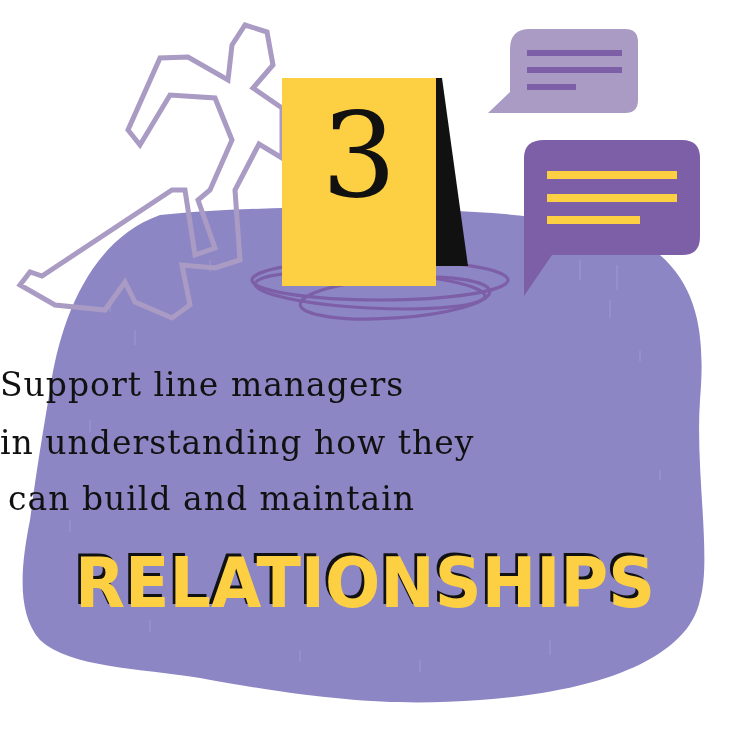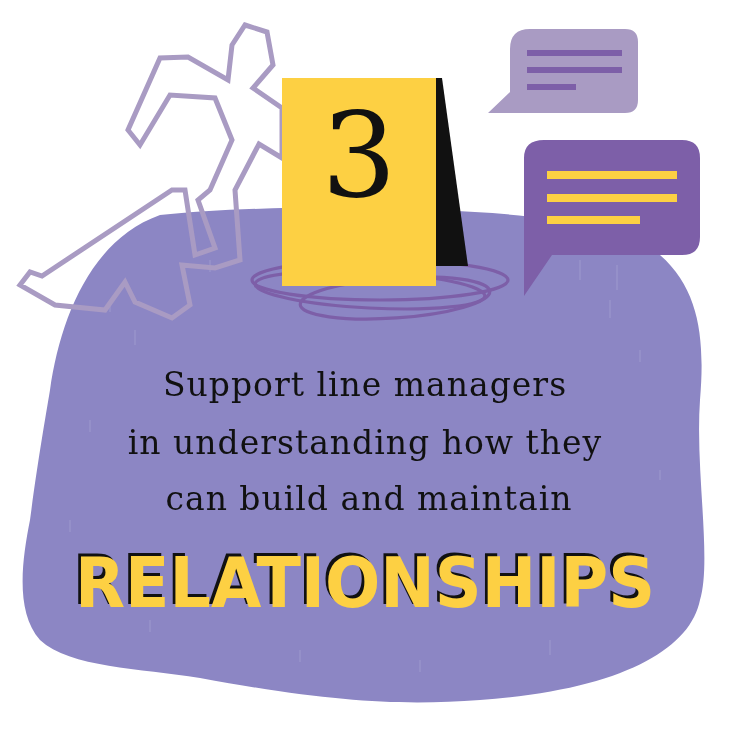--- a/index.html
+++ b/index.html
@@ -1,20 +1,20 @@
 <!DOCTYPE html>
 <html><head>
 <meta charset="utf-8">
 <style>
   html, body { margin: 0; padding: 0; background: #ffffff; }
   body { width: 730px; height: 730px; position: relative; overflow: hidden; }
   .stage { position: absolute; left: 0; top: 0; width: 730px; height: 730px; }
   svg.art { position: absolute; left: 0; top: 0; width: 730px; height: 730px; }
   .tagline {
-    position: absolute; left: 0; width: 730px; text-align: center;
+    position: absolute; left: 0; width: 730px; text-align: left;
     font-family: "DejaVu Serif", serif; color: #111111;
     font-size: 33px; letter-spacing: 1px; line-height: 1;
   }
   .tl1 { top: 368px; }
   .tl2 { top: 426px; }
   .tl3 { top: 482px; padding-left: 8px; box-sizing: border-box; }
   .headline {
     position: absolute; left: 0; top: 548px; width: 730px; text-align: center;
     font-family: "DejaVu Sans", sans-serif; font-weight: bold;
     font-size: 70px; letter-spacing: 0px; line-height: 1;

